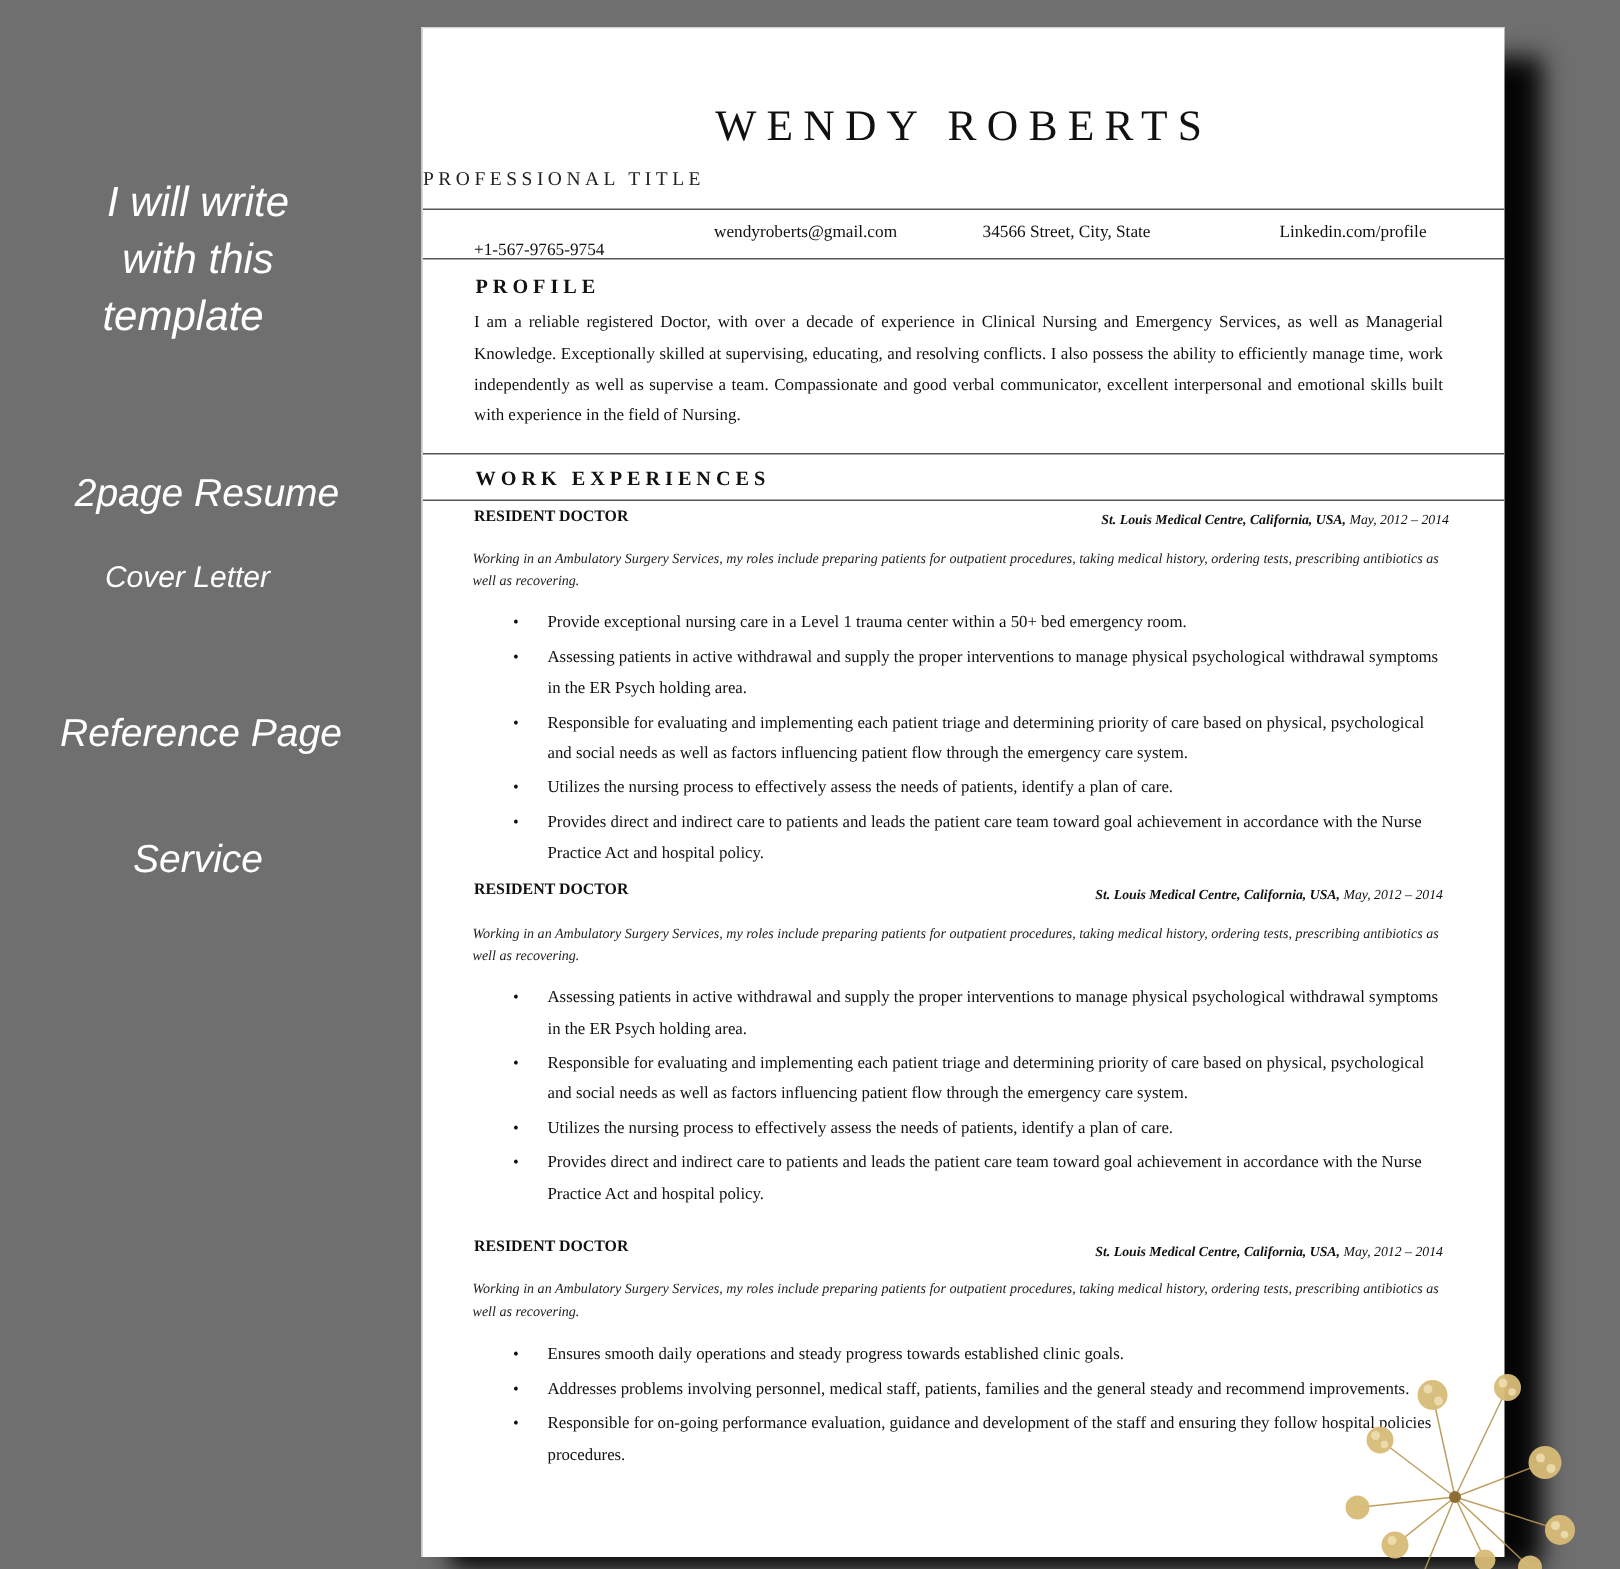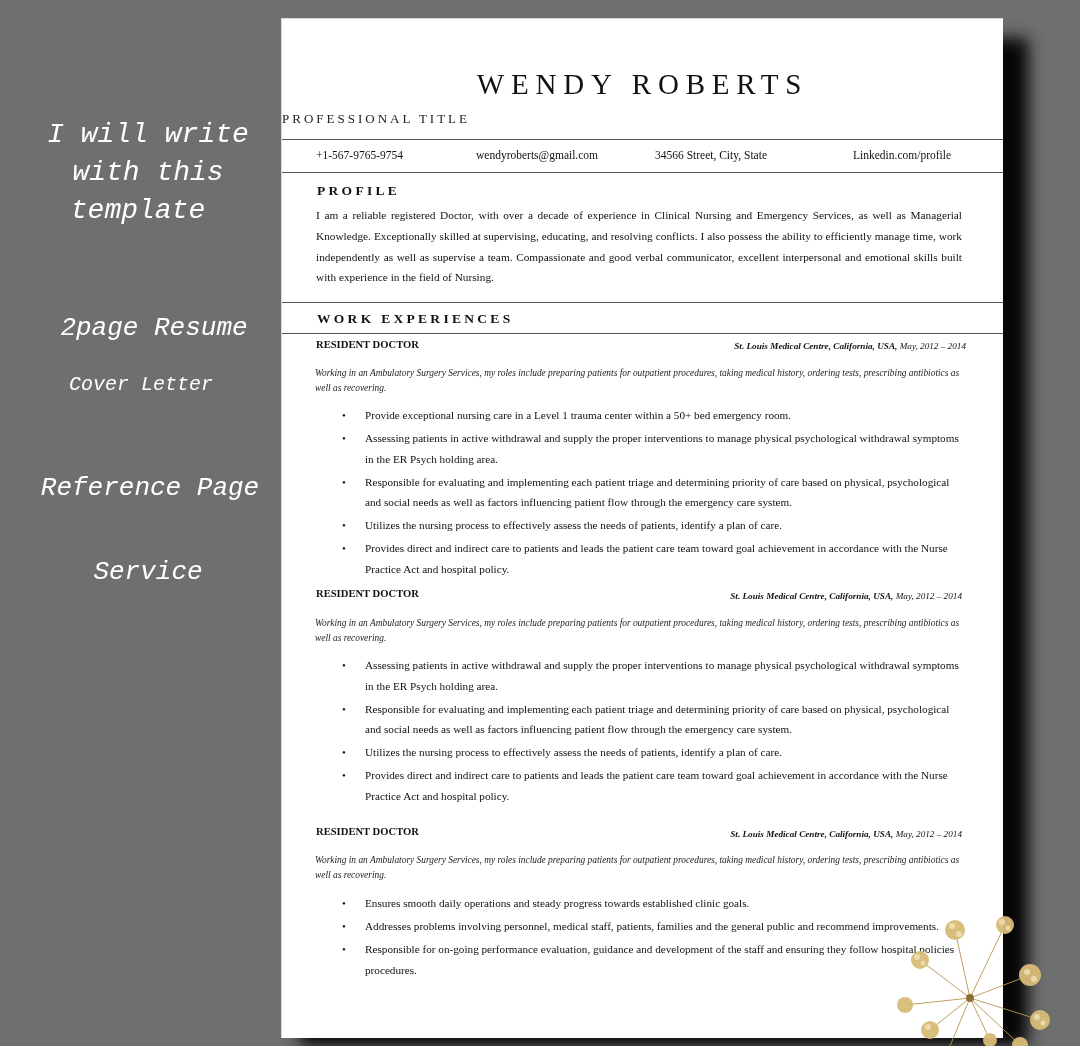--- a/index.html
+++ b/index.html
@@ -53,22 +53,22 @@
     }
     ul.bullets {
       position: absolute; left: 60px; width: 626px; margin: 0; padding: 0; list-style: none;
       font-size: 11.2px; color: #111;
     }
     ul.bullets li { position: relative; padding-left: 23px; line-height: 20.5px; margin-bottom: 2.5px; }
     ul.bullets li .dot {
       position: absolute; left: 0; top: 0; font-size: 11px;
     }
     .promo {
-      position: absolute; color: #ffffff; font-family: Liberation Mono, monospace; font-style: italic;
-      text-align: center; line-height: 1.1; margin-left: 16px;
+      position: absolute; color: #ffffff; font-family: Liberation Sans, sans-serif; font-style: italic;
+      text-align: center; line-height: 1.1;
     }
     .flower { position: absolute; left: 880px; top: 880px; width: 200px; height: 166px; }
   </style>
 </head>
 <body>
 
 <div class="promo" style="left:22px; top:116px; width:220px; font-size:28px; line-height:38px;">
   <div>I will write</div>
   <div>with this</div>
   <div style="margin-left:-20px;">template</div>
@@ -81,21 +81,21 @@
 </div>
 
 <div class="shadow"></div>
 
 <div class="page">
   <div class="name">WENDY ROBERTS</div>
   <div class="title">PROFESSIONAL TITLE</div>
 
   <div class="rule" style="top:120px;"></div>
   <div class="contact">
-    <span style="left:34px;">+1-567-9765-9754</span>
+    <span style="left:34px;margin-top:12px;">+1-567-9765-9754</span>
     <span style="left:194px;">wendyroberts@gmail.com</span>
     <span style="left:373px;">34566 Street, City, State</span>
     <span style="left:571px;">Linkedin.com/profile</span>
   </div>
   <div class="rule" style="top:153px;"></div>
 
   <div class="section-h" style="top:164px;">PROFILE</div>
   <div class="para" style="top:186px;">I am a reliable registered Doctor, with over a decade of experience in Clinical Nursing and Emergency Services, as well as Managerial Knowledge. Exceptionally skilled at supervising, educating, and resolving conflicts. I also possess the ability to efficiently manage time, work independently as well as supervise a team. Compassionate and good verbal communicator, excellent interpersonal and emotional skills built with experience in the field of Nursing.</div>
 
   <div class="rule" style="top:283px;"></div>
@@ -127,21 +127,21 @@
     <li><span class="dot">•</span><span>Provides direct and indirect care to patients and leads the patient care team toward goal achievement in accordance with the Nurse Practice Act and hospital policy.</span></li>
   </ul>
 
   <div class="job-title" style="top:807px;">RESIDENT DOCTOR</div>
   <div class="job-meta" style="right:41px; top:810px;">
     <b>St. Louis Medical Centre, California, USA,</b><span> May, 2012 – 2014</span>
   </div>
   <div class="job-desc" style="top:834px;">Working in an Ambulatory Surgery Services, my roles include preparing patients for outpatient procedures, taking medical history, ordering tests, prescribing antibiotics as well as recovering.</div>
   <ul class="bullets" style="top:874px;">
     <li><span class="dot">•</span><span>Ensures smooth daily operations and steady progress towards established clinic goals.</span></li>
-    <li><span class="dot">•</span><span>Addresses problems involving personnel, medical staff, patients, families and the general public and recommend improvements.</span></li>
+    <li><span class="dot">•</span><span>Addresses problems involving personnel, medical staff, patients, families and the general steady and recommend improvements.</span></li>
     <li><span class="dot">•</span><span>Responsible for on-going performance evaluation, guidance and development of the staff and ensuring they follow hospital policies procedures.</span></li>
   </ul>
 </div>
 
 <svg class="flower" viewBox="0 0 200 166">
   <g stroke="#b89550" stroke-width="1" fill="none" opacity="0.9">
     <line x1="90" y1="118" x2="75" y2="50"></line>
     <line x1="90" y1="118" x2="125" y2="45"></line>
     <line x1="90" y1="118" x2="150" y2="95"></line>
     <line x1="90" y1="118" x2="160" y2="140"></line>

